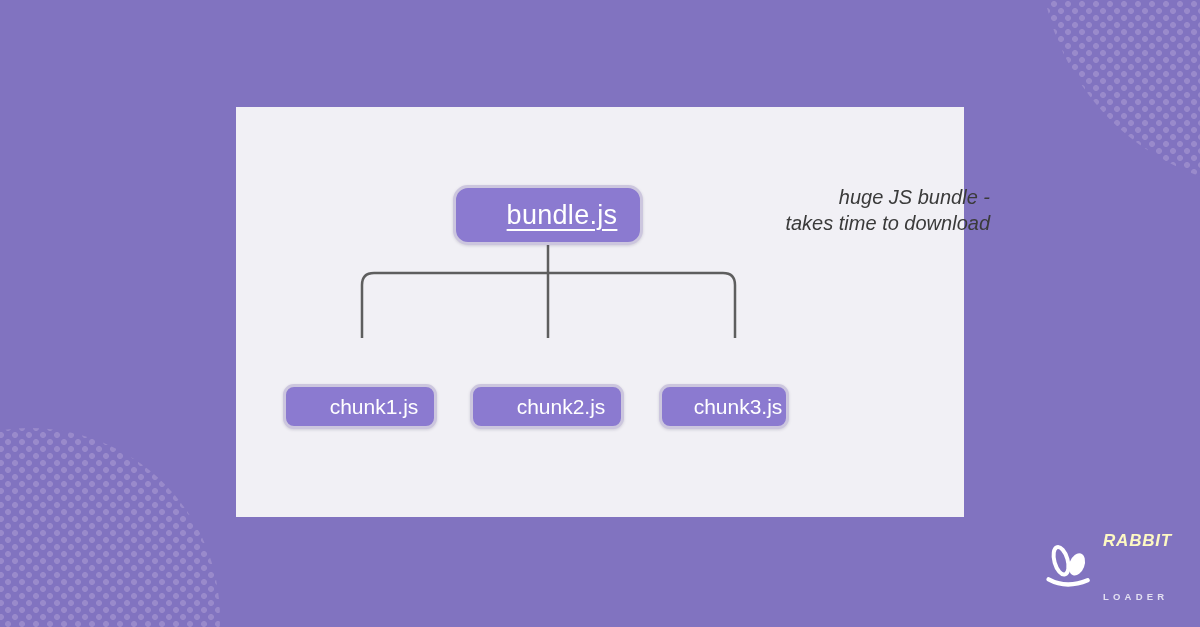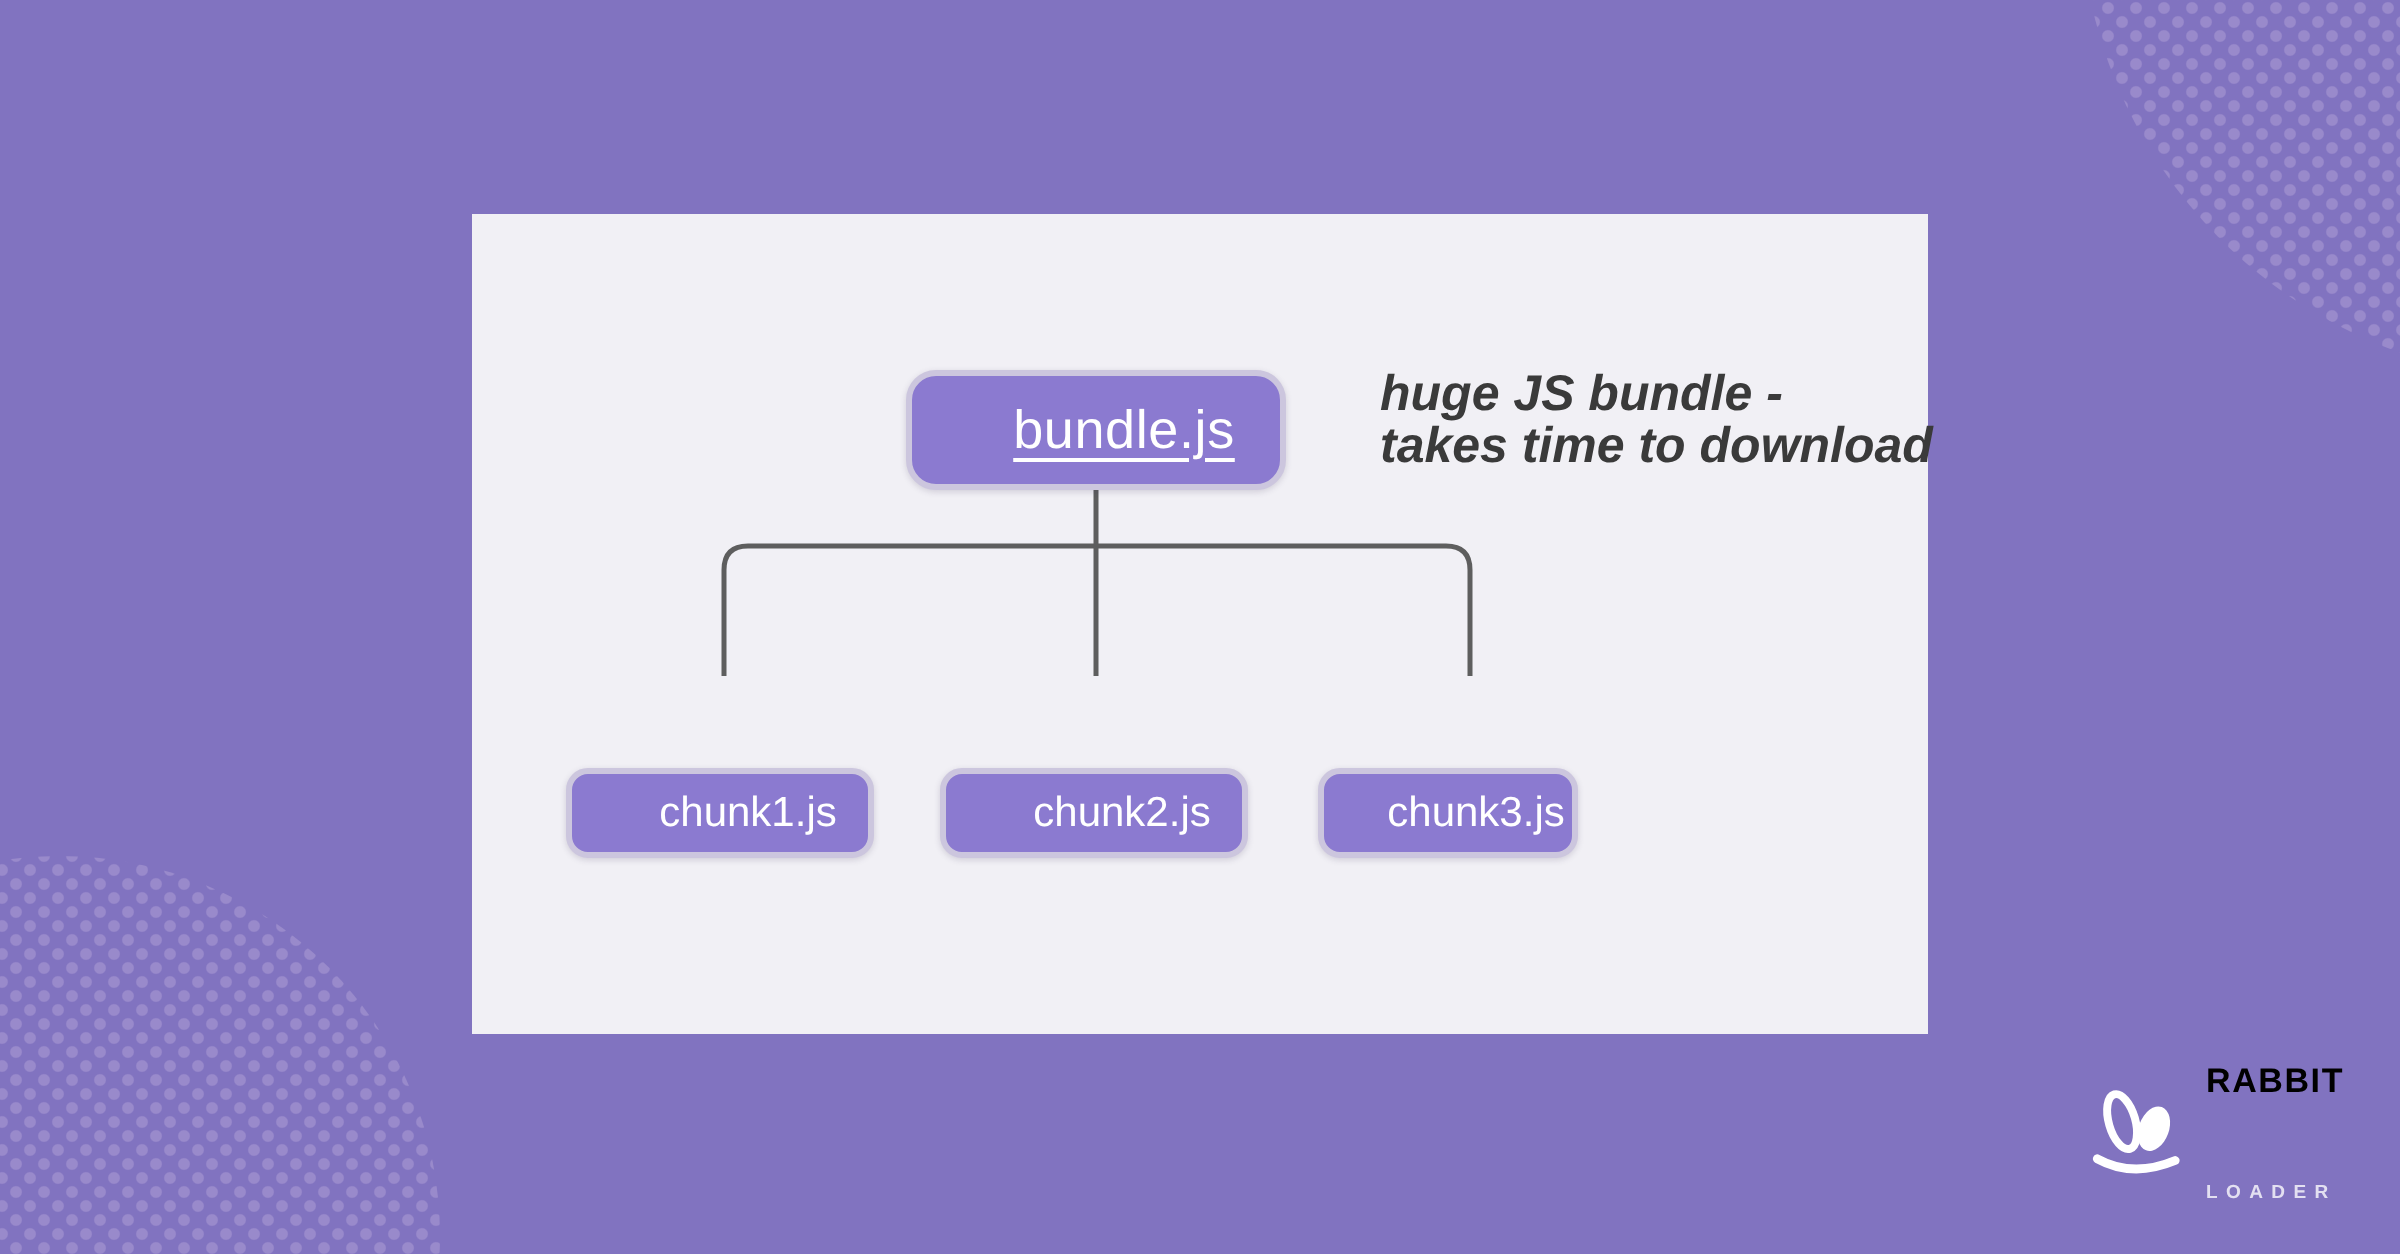--- a/index.html
+++ b/index.html
@@ -67,45 +67,46 @@
     font-weight: 500;
     margin-top: 46px;
   }
   .node.chunk.c1 { left: 47px;  width: 154px; }
   .node.chunk.c2 { left: 234px; width: 154px; text-align: right; }
   .node.chunk.c3 { left: 423px; width: 130px; }
 
   .annotation {
     position: absolute;
     font-style: italic;
-    font-weight: 700;
+    font-weight: 400;
     color: var(--ink, #3a3a3a);
-    font-size: 25px;
+    font-size: 20px;
     line-height: 26px;
-    text-align: left;
+    text-align: right;
   }
   .annotation.top { left: 454px; top: 77px; width: 300px; }
   .annotation.bottom { left: 104px; top: 312px; width: 400px; }
 
   
   .logo {
     position: absolute;
     left: 1042px; top: 531px;
     display: flex;
     align-items: center;
     gap: 7px;
   }
   .logo .mark { width: 54px; height: 46px; }
   .logo .words { display: flex; flex-direction: column; }
   .logo .brand {
-    color: #000000;
+    color: #fef9c3;
     font-size: 17px;
     font-weight: 800;
     letter-spacing: 0.8px;
     line-height: 19px;
+    font-style: italic;
   }
   .logo .sub {
     color: rgba(255,255,255,0.78);
     font-size: 9.5px;
     font-weight: 600;
     letter-spacing: 4.2px;
     line-height: 12px;
     margin-top: 41px;
   }
 </style>

